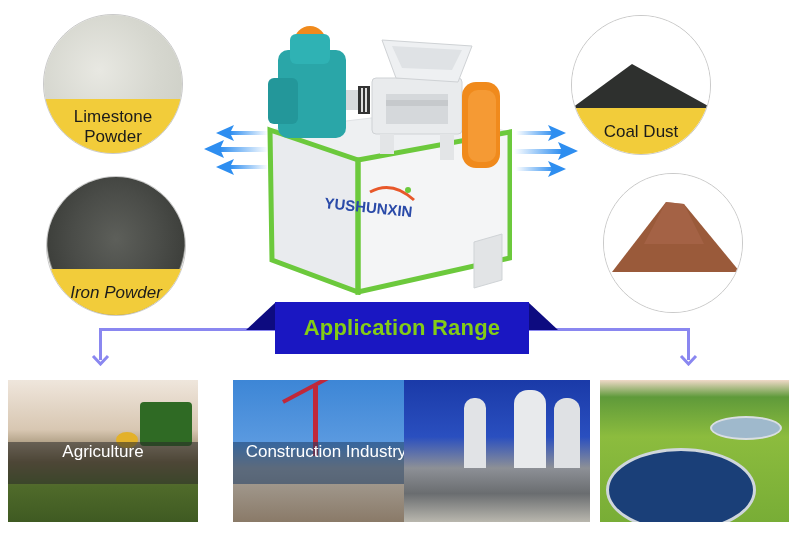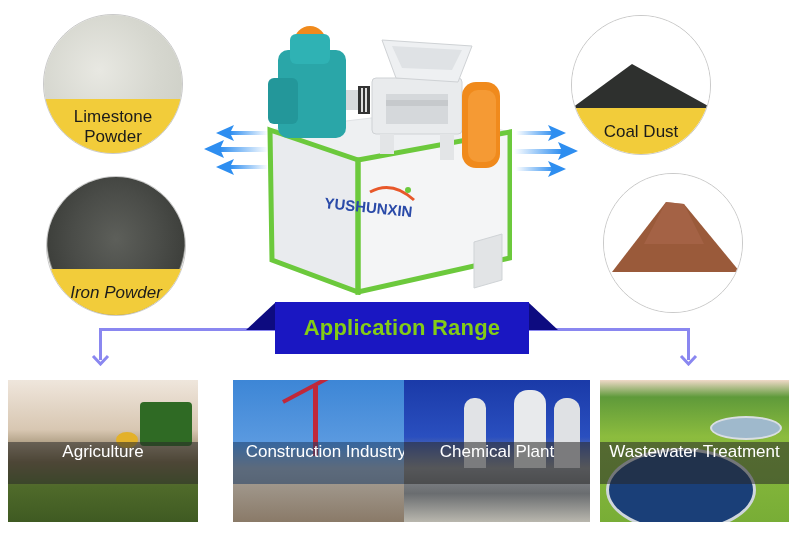--- a/index.html
+++ b/index.html
@@ -201,24 +201,18 @@
   <div style="position:absolute; left:50px; top:20px; width:100px; height:4px; background:#c0283a; transform: rotate(-28deg); transform-origin:left center;"></div>
   <div class="label" style="background: rgba(30,60,100,0.55);">
     <span>Construction Industry</span>
   </div>
 </div>
 
 <div class="app" style="left:404px; width:186px; background: linear-gradient(180deg, #1a3aa8 0%, #2a4fbf 40%, #8d9096 62%, #6a6d70 80%, #b9b7ae 100%);">
   <div style="position:absolute; left:60px; top:18px; width:22px; height:70px; background:#e1e3e6; border-radius:10px 10px 0 0;"></div>
   <div style="position:absolute; left:110px; top:10px; width:32px; height:78px; background:#e8eaec; border-radius:14px 14px 0 0;"></div>
   <div style="position:absolute; left:150px; top:18px; width:26px; height:70px; background:#dfe1e4; border-radius:12px 12px 0 0;"></div>
-  <div class="label">
-    <span>Chemical Plant</span>
-  </div>
 </div>
 
 <div class="app" style="left:600px; width:189px; background: linear-gradient(180deg, #f0d9c8 0%, #5f9a3a 12%, #8cbc3e 40%, #78ad36 100%);">
   <div style="position:absolute; left:6px; top:68px; width:150px; height:84px; border-radius:50%; background:#1a3f78; border:3px solid #cfd6dc;"></div>
   <div style="position:absolute; left:110px; top:36px; width:72px; height:24px; border-radius:50%; background:#9fb9cc; border:2px solid #d9dee2;"></div>
-  <div class="label">
-    <span>Wastewater Treatment</span>
-  </div>
 </div>
 
 </body></html>

